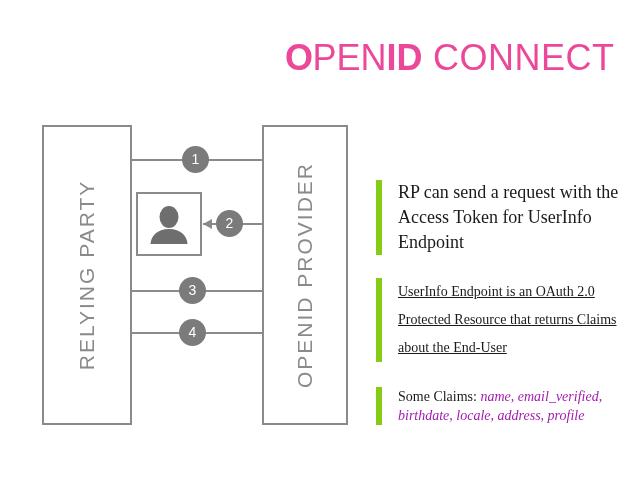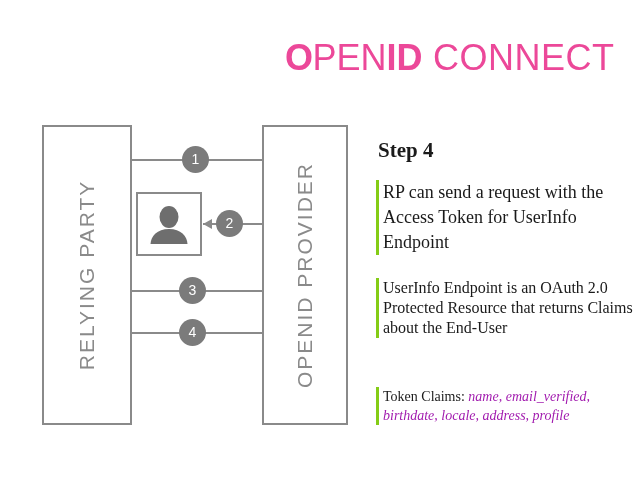--- a/index.html
+++ b/index.html
@@ -128,37 +128,38 @@
     left: 8px;
     top: 138px;
     font-family: "Liberation Serif", serif;
     font-size: 21px;
     font-weight: 700;
     color: #1a1a1a;
   }
   .text-block {
     position: absolute;
     left: 6px;
-    padding-left: 4px;
-    border-left: 3px solid #84cc16;
+    padding-left: 16px;
+    border-left: 6px solid #84cc16;
     box-sizing: border-box;
     font-family: "Liberation Serif", serif;
     color: #1a1a1a;
   }
   #block-1 {
     top: 180px;
     width: 258px;
     font-size: 18px;
     line-height: 25px;
   }
   #block-2 {
     top: 278px;
     width: 258px;
-    font-size: 16px;
-    line-height: 20px;
+    font-size: 14px;
+    line-height: 28px;
+    text-decoration: underline;
   }
   #block-3 {
     top: 387px;
     width: 258px;
     font-size: 14px;
     line-height: 19px;
   }
   #block-3 .claims-lead { color: #1a1a1a; }
   #block-3 .claims-list { color: #a21caf; font-style: italic; }
 </style>
@@ -203,25 +204,24 @@
 
     <div class="step-badge" style="left:182px; top:146px;">1</div>
     <div class="step-badge" style="left:216px; top:210px;">2</div>
     <div class="step-badge" style="left:179px; top:277px;">3</div>
     <div class="step-badge" style="left:179px; top:319px;">4</div>
 
   </div>
 
   <div id="panel">
 
-    <div id="step-title">Step 4</div>
 
     <div id="block-1" class="text-block">RP can send a request with the Access Token for UserInfo Endpoint</div>
 
     <div id="block-2" class="text-block">UserInfo Endpoint is an OAuth 2.0 Protected Resource that returns Claims about the End-User</div>
 
     <div id="block-3" class="text-block">
-      <span class="claims-lead">Token Claims: </span><span class="claims-list">name, email_verified, birthdate, locale, address, profile</span>
+      <span class="claims-lead">Some Claims: </span><span class="claims-list">name, email_verified, birthdate, locale, address, profile</span>
     </div>
 
   </div>
 
 </div>
 
 </body></html>

